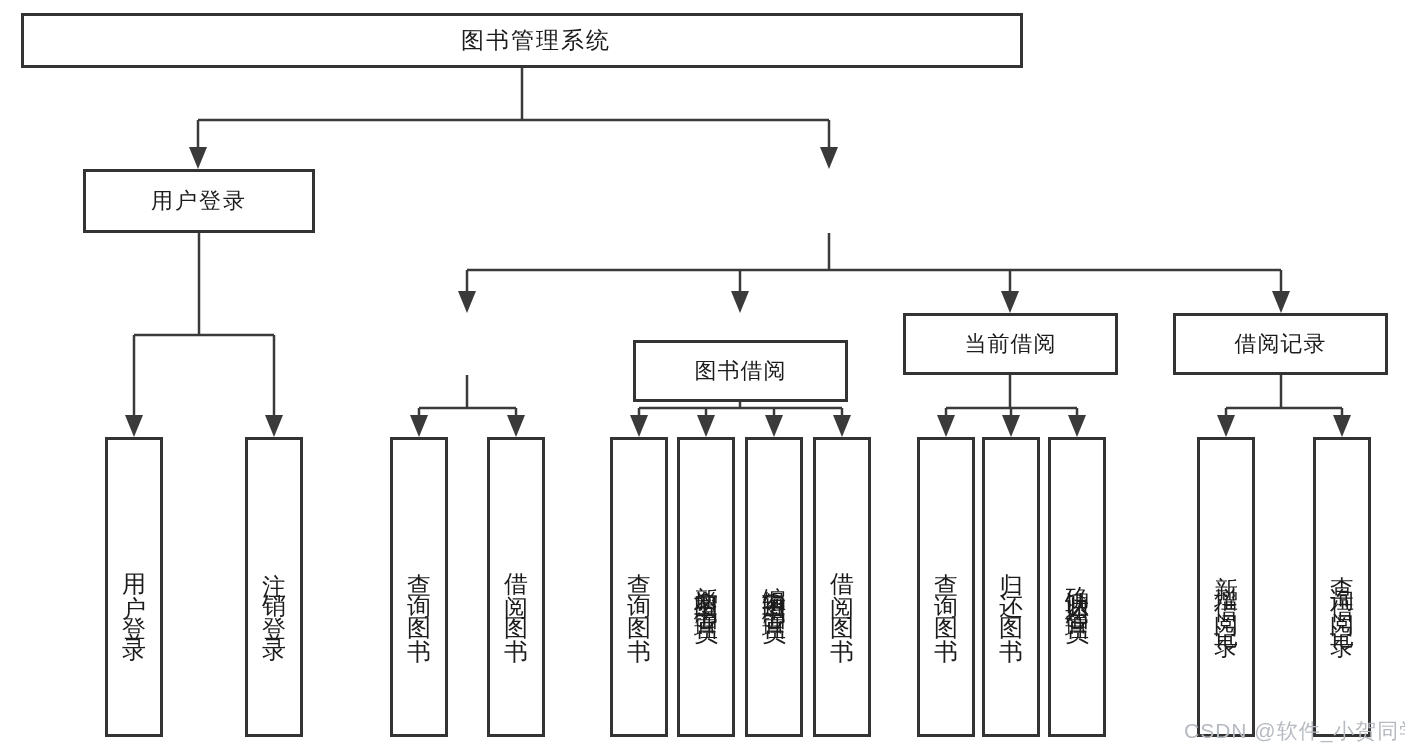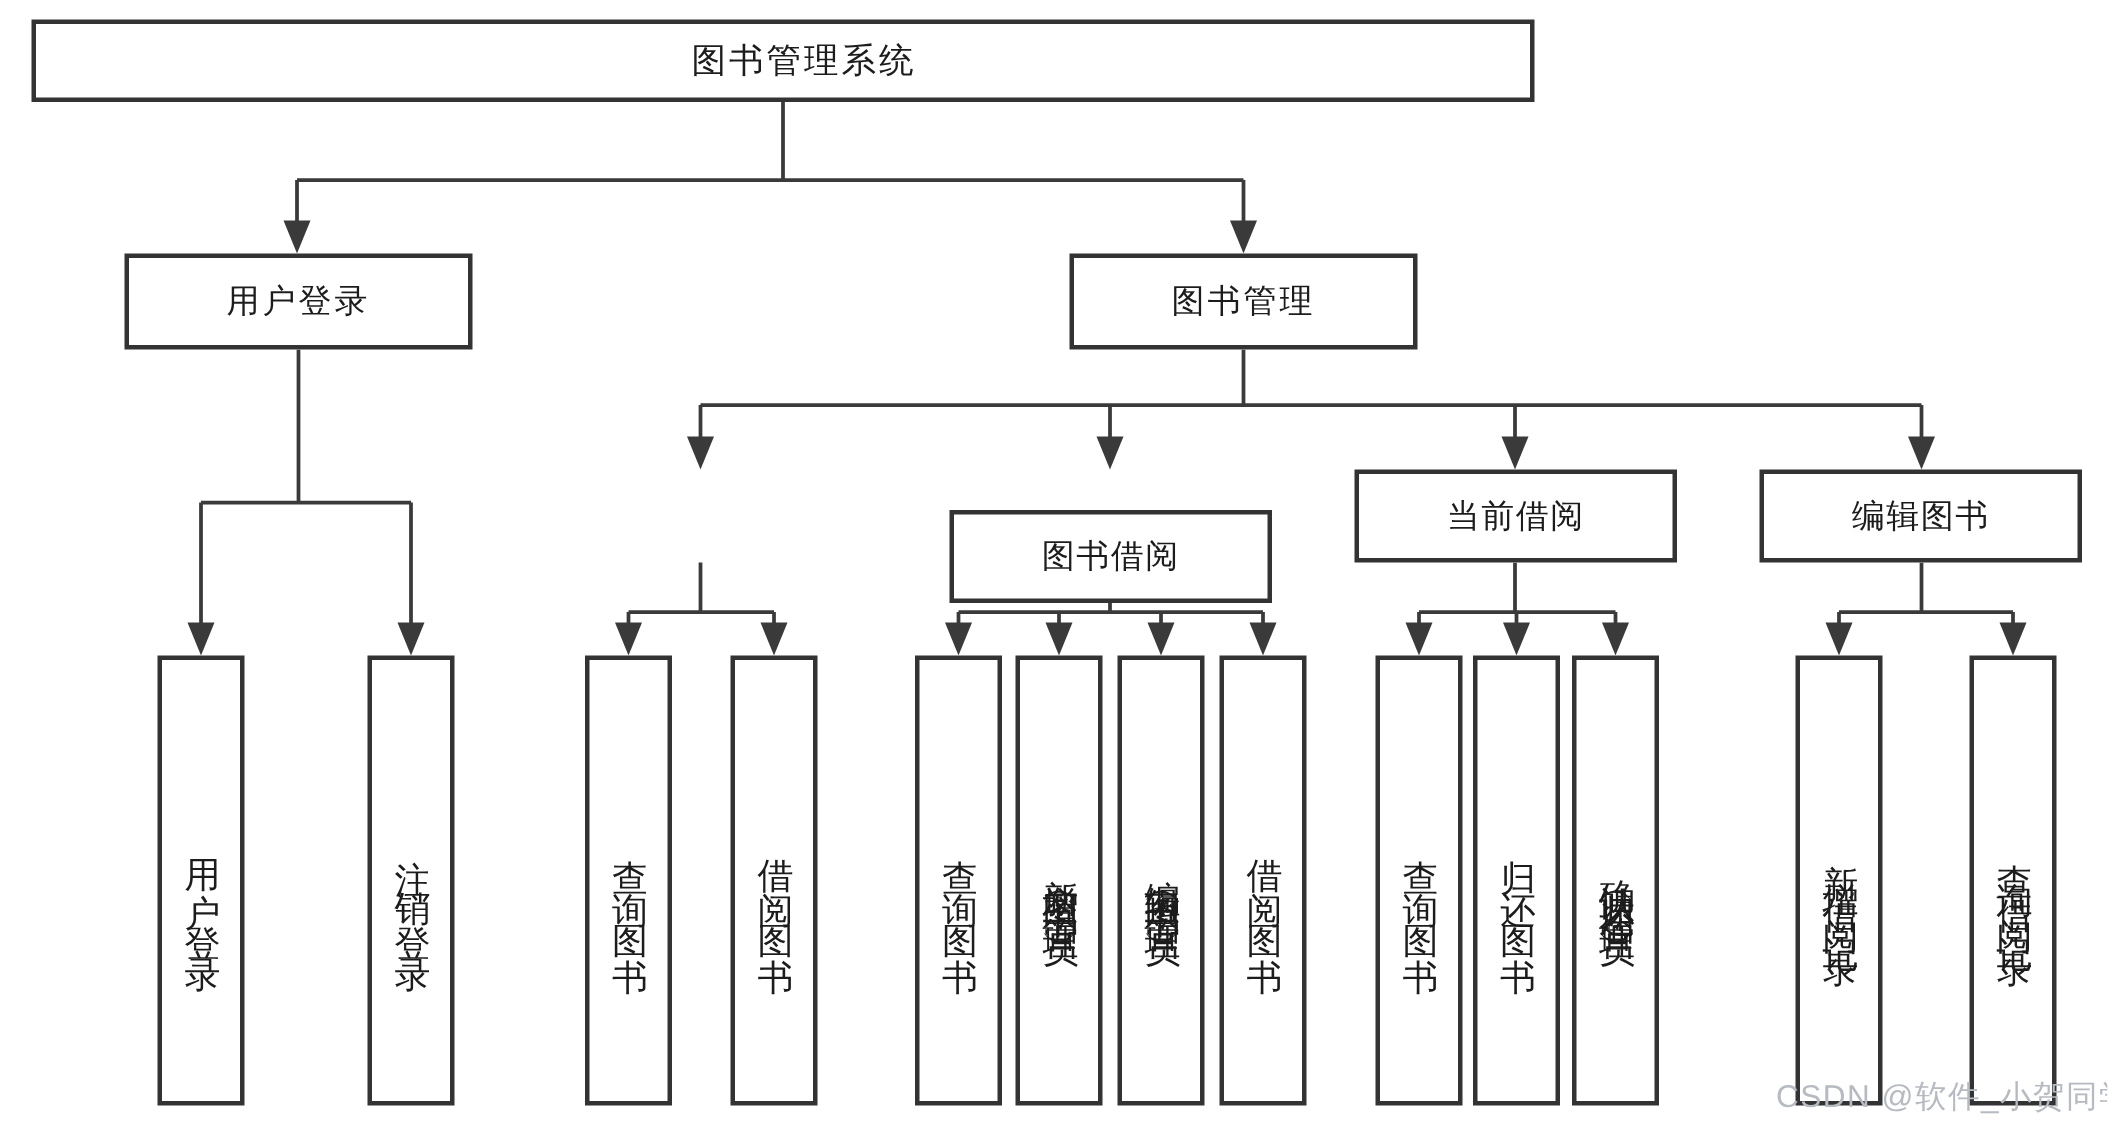--- a/index.html
+++ b/index.html
@@ -117,32 +117,29 @@
     <polygon points="1333,415 1351,415 1342,437"></polygon>
   </svg>
 
   <div class="box root-box">
     <span class="lbl">图书管理系统</span>
   </div>
 
   <div class="box l2-box" style="left:83px;">
     <span class="lbl">用户登录</span>
   </div>
-  <div class="box l2-box" style="left:713px;">
-    <span class="lbl">图书管理</span>
-  </div>
 
   <div class="box l3-box" style="left:633px;margin-top:27px;">
     <span class="lbl">图书借阅</span>
   </div>
   <div class="box l3-box" style="left:903px;">
     <span class="lbl">当前借阅</span>
   </div>
   <div class="box l3-box" style="left:1173px;">
-    <span class="lbl">编辑图书</span>
+    <span class="lbl">借阅记录</span>
   </div>
 
   <div class="box leaf" style="left:105px;">
     <span class="vtext">用户登录</span>
   </div>
   <div class="box leaf" style="left:245px;">
     <span class="vtext">注销登录</span>
   </div>
 
   <div class="box leaf" style="left:390px;">

